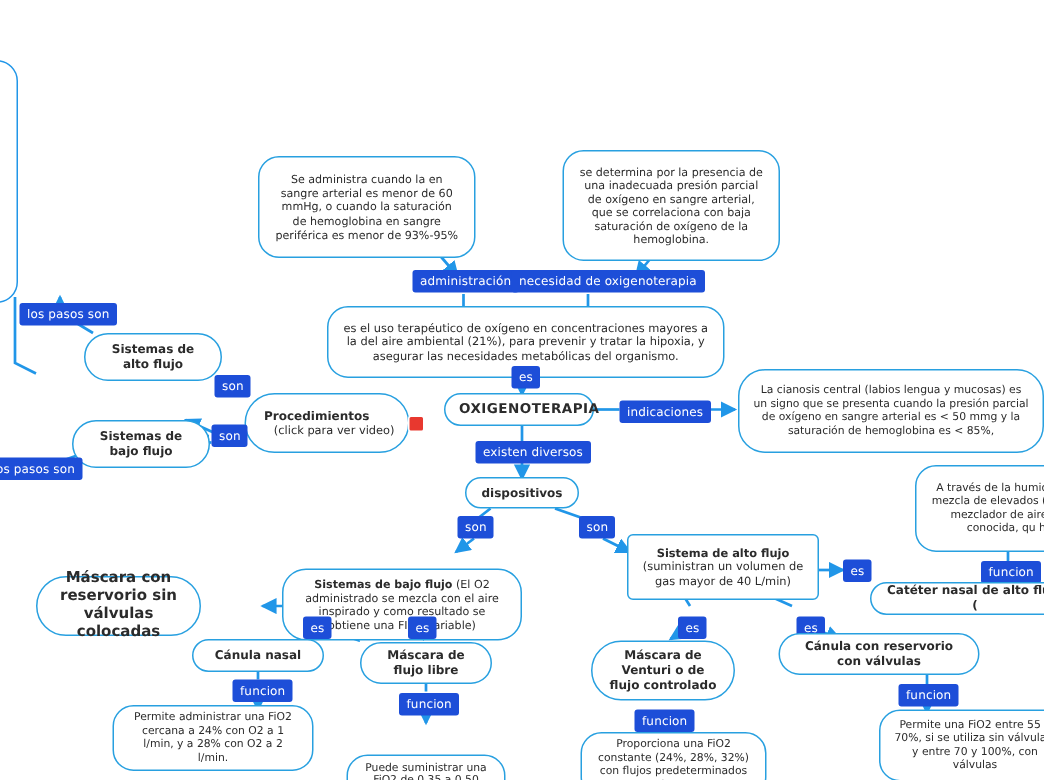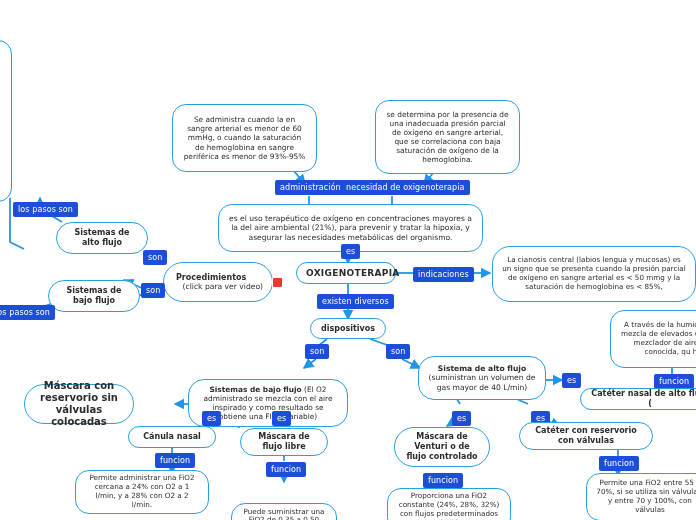--- a/index.html
+++ b/index.html
@@ -200,21 +200,21 @@
   <div class="chip" style="left:13px;top:190px;">los pasos son</div>
   <div class="chip" style="left:-10px;top:293px;">los pasos son</div>
 
   <div class="chip" style="left:305px;top:332px;">son</div>
   <div class="chip" style="left:386px;top:332px;">son</div>
 
   <div class="node" style="left:188px;top:344px;width:160px;height:48px;font-size:7.4px;border-radius:16px;margin-top:23px;">
     <span class="t"><b>Sistemas de bajo flujo</b> <span>(El O2 administrado se mezcla con el aire inspirado y como resultado se obtiene una FIO2 variable)</span></span>
   </div>
 
-  <div class="node" style="left:418px;top:344px;width:128px;height:44px;font-size:7.6px;border-radius:16px;">
+  <div class="node" style="left:418px;top:344px;width:128px;height:44px;font-size:7.6px;border-radius:4px;">
     <span class="t"><b>Sistema de alto flujo</b><br><span>(suministran un volumen de gas mayor de 40 L/min)</span></span>
   </div>
 
   <div class="node" style="left:610px;top:298px;width:130px;height:58px;font-size:7.2px;border-radius:14px;">
     <span class="t">A través de la humid de una mezcla de elevados (hasta 50 mezclador de aire FiO2 conocida, qu has</span>
   </div>
   <div class="chip" style="left:654px;top:362px;">funcion</div>
   <div class="chip" style="left:562px;top:361px;">es</div>
   <div class="node b" style="left:580px;top:376px;width:140px;height:22px;font-size:8px;">
     <span class="t">Catéter nasal de alto flujo (</span>
@@ -248,20 +248,20 @@
 
   <div class="node b" style="left:394px;top:415px;width:96px;height:40px;font-size:8px;">
     <span class="t">Máscara de Venturi o de flujo controlado</span>
   </div>
   <div class="chip" style="left:423px;top:461px;">funcion</div>
   <div class="node" style="left:387px;top:476px;width:124px;height:44px;font-size:7.2px;border-radius:14px;justify-content:flex-end;">
     <span class="t">Proporciona una FiO2 constante (24%, 28%, 32%) con flujos predeterminados de O2</span>
   </div>
 
   <div class="node b" style="left:519px;top:410px;width:134px;height:28px;font-size:8px;">
-    <span class="t">Catéter con reservorio con válvulas</span>
+    <span class="t">Cánula con reservorio con válvulas</span>
   </div>
   <div class="chip" style="left:599px;top:444px;">funcion</div>
   <div class="node" style="left:586px;top:461px;width:128px;height:48px;font-size:7.2px;border-radius:14px;">
     <span class="t">Permite una FiO2 entre 55 y 70%, si se utiliza sin válvulas, y entre 70 y 100%, con válvulas</span>
   </div>
 
 </div>
 
 </body></html>

